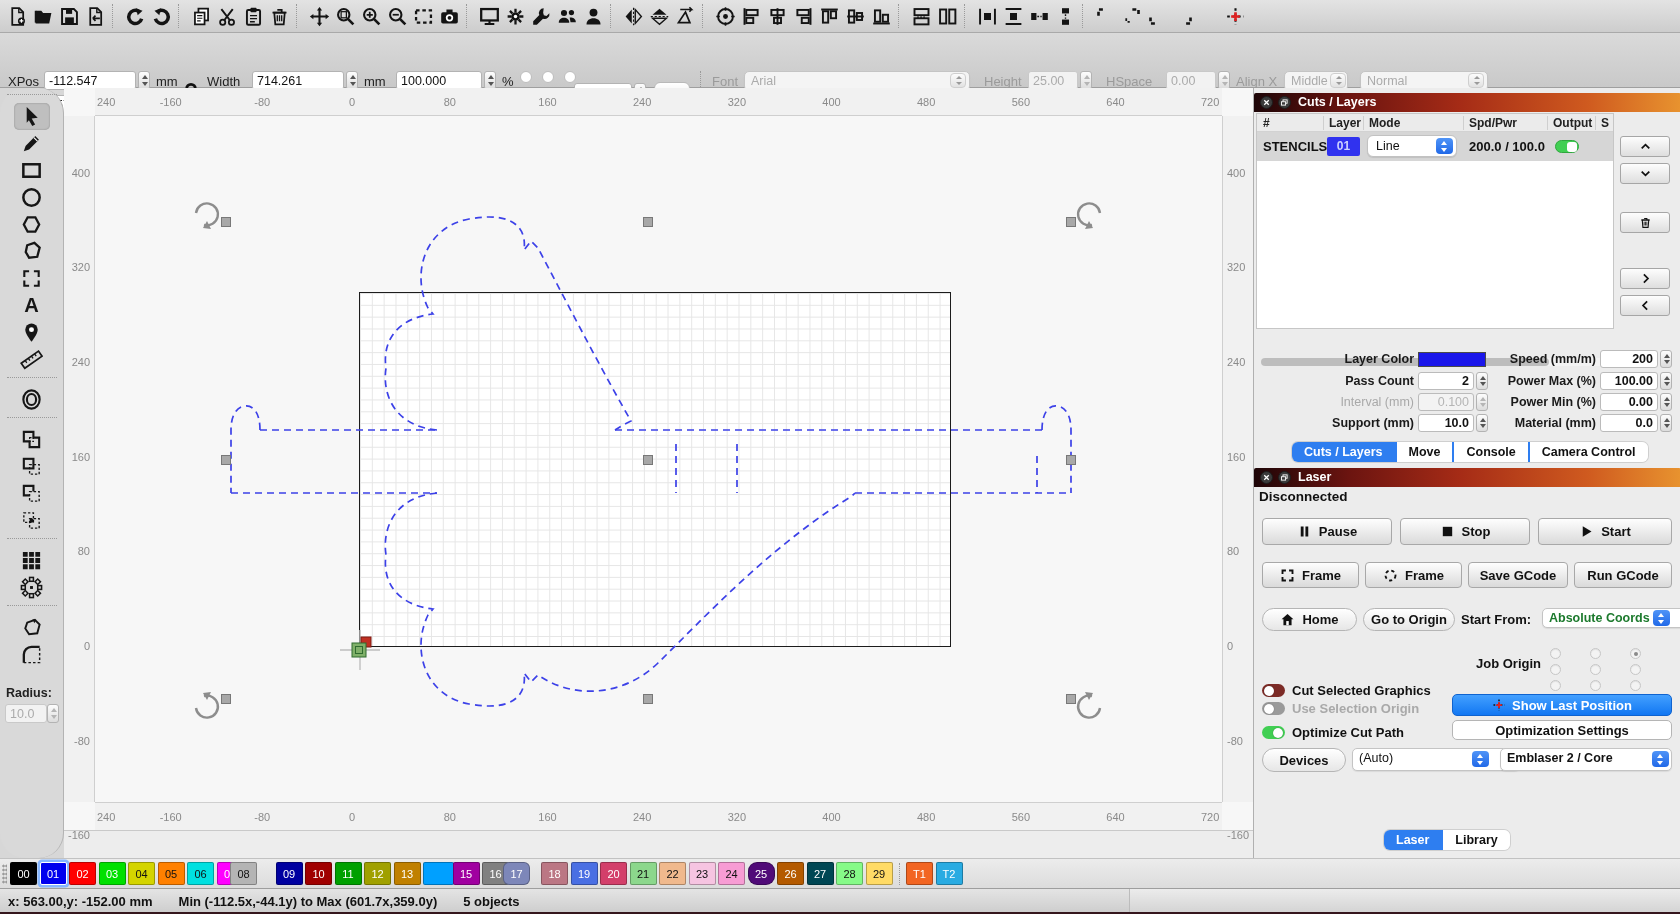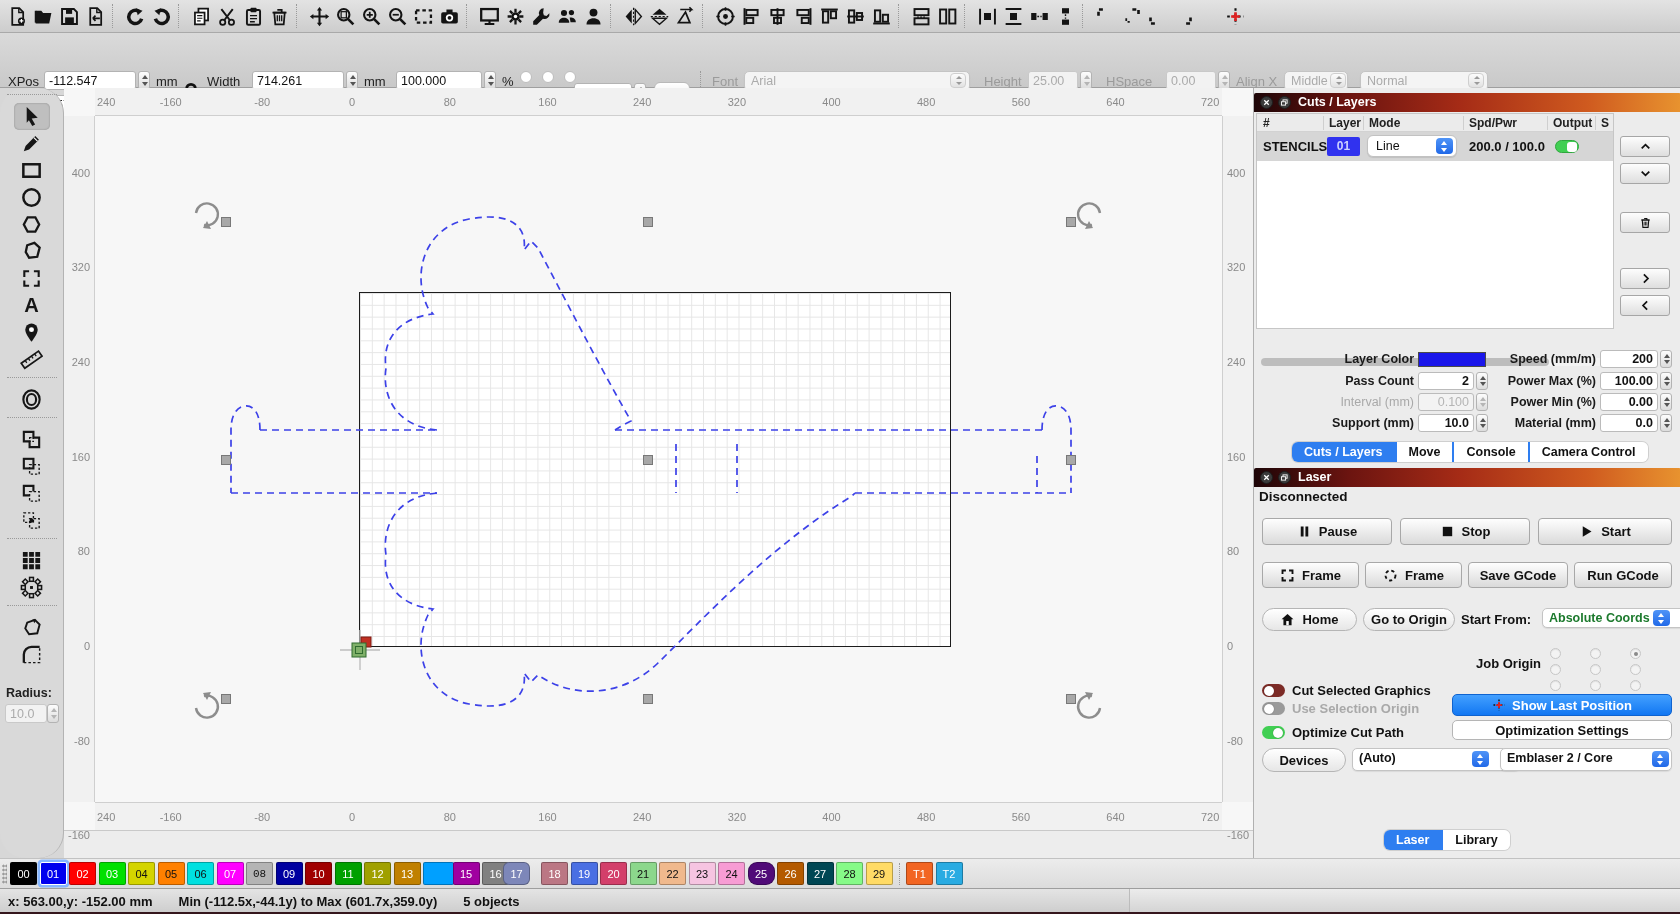--- a/index.html
+++ b/index.html
@@ -1157,42 +1157,42 @@
         <use href="#sym-cross-red"></use>
       </svg>
       <span>Show Last Position</span>
     </div>
   <div id="opt-settings" style="left:198px;top:632px;width:220px;height:20px">
       <span>Optimization Settings</span>
     </div>
   <div class="panel-btn pill" style="left:8px;top:660px;width:84px;height:24px">
       <span>Devices</span>
     </div>
-  <span class="combo" style="left:98px;top:660px;width:168px;height:23px;font-weight:bold">(Auto)</span>
+  <span class="combo" style="left:98px;top:660px;width:168px;height:23px;font-weight:normal">(Auto)</span>
   <span class="bstep" style="left:218px;top:663px"></span>
   <span class="combo" style="left:246px;top:660px;width:172px;height:23px;font-weight:bold">Emblaser 2 / Core</span>
   <span class="bstep" style="left:398px;top:663px"></span>
   <div class="seg-tabs" style="left:130px;top:742px" id="laser-tabs">
       <span class="seg active">Laser</span>
       <span class="seg">Library</span>
     </div>
 </div>
 
 <div id="palette-row">
   <span id="pal-handle"></span>
   <span id="pal-sep"></span>
 <span class="swatch" style="left: 10px; background: rgb(0, 0, 0); color: rgb(255, 255, 255);">00</span>
     <span class="swatch sel" style="left: 39.5px; background: rgb(0, 0, 238); color: rgb(255, 255, 255);">01</span>
     <span class="swatch" style="left: 69px; background: rgb(255, 0, 0); color: rgb(255, 255, 255);">02</span>
     <span class="swatch" style="left: 98.5px; background: rgb(0, 224, 0); color: rgb(255, 255, 255);">03</span>
     <span class="swatch" style="left: 128px; background: rgb(212, 212, 0); color: rgb(17, 17, 17);">04</span>
     <span class="swatch" style="left: 157.5px; background: rgb(255, 128, 0); color: rgb(17, 17, 17);">05</span>
     <span class="swatch" style="left: 187px; background: rgb(0, 224, 224); color: rgb(17, 17, 17);">06</span>
     <span class="swatch" style="left: 216.5px; background: rgb(255, 0, 255); color: rgb(255, 255, 255);">07</span>
-    <span class="swatch" style="left: 246px; background: rgb(180, 180, 180); color: rgb(17, 17, 17); font-family: Liberation Mono, monospace;">08</span>
+    <span class="swatch" style="left: 230px; background: rgb(180, 180, 180); color: rgb(17, 17, 17);">08</span>
     <span class="swatch" style="left: 275.5px; background: rgb(0, 0, 160); color: rgb(255, 255, 255);">09</span>
     <span class="swatch" style="left: 305px; background: rgb(160, 0, 0); color: rgb(255, 255, 255);">10</span>
     <span class="swatch" style="left: 334.5px; background: rgb(0, 160, 0); color: rgb(255, 255, 255);">11</span>
     <span class="swatch" style="left: 364px; background: rgb(160, 160, 0); color: rgb(255, 255, 255);">12</span>
     <span class="swatch" style="left: 393.5px; background: rgb(192, 128, 0); color: rgb(255, 255, 255);">13</span>
     <span class="swatch" style="left: 423px; background: rgb(0, 160, 255); color: rgb(255, 255, 255); padding-left: 29px;">14</span>
     <span class="swatch" style="left: 452.5px; background: rgb(160, 0, 160); color: rgb(255, 255, 255);">15</span>
     <span class="swatch" style="left: 482px; background: rgb(128, 128, 128); color: rgb(255, 255, 255);">16</span>
     <span class="swatch" style="left: 503px; background: rgb(125, 135, 185); color: rgb(255, 255, 255); border-radius: 6px;">17</span>
     <span class="swatch" style="left: 541px; background: rgb(187, 119, 132); color: rgb(255, 255, 255);">18</span>

